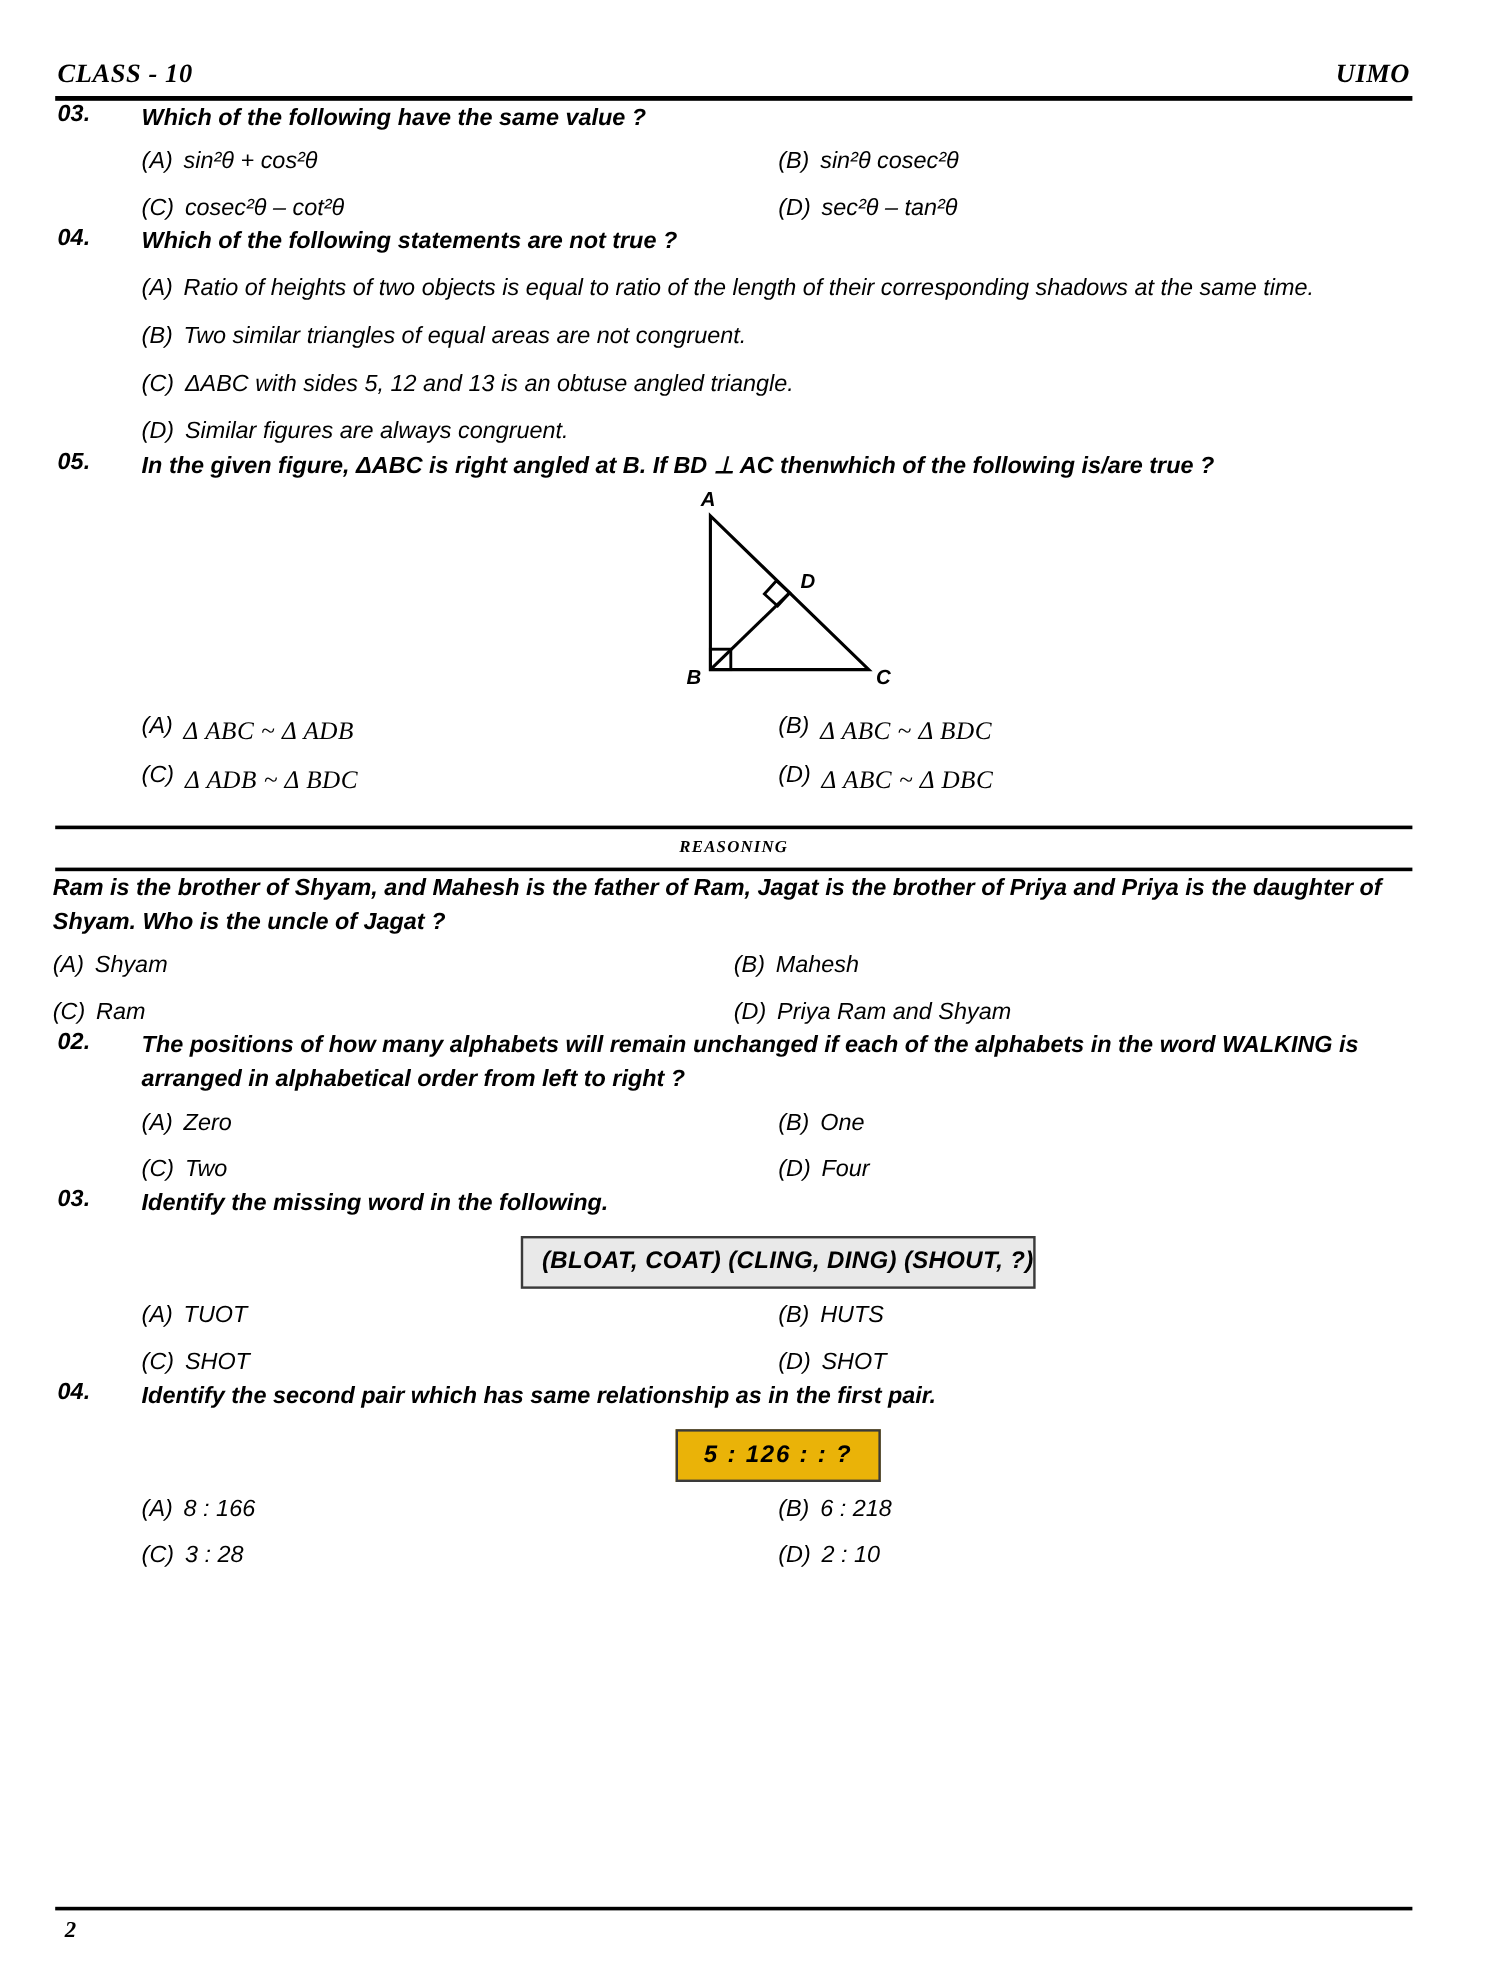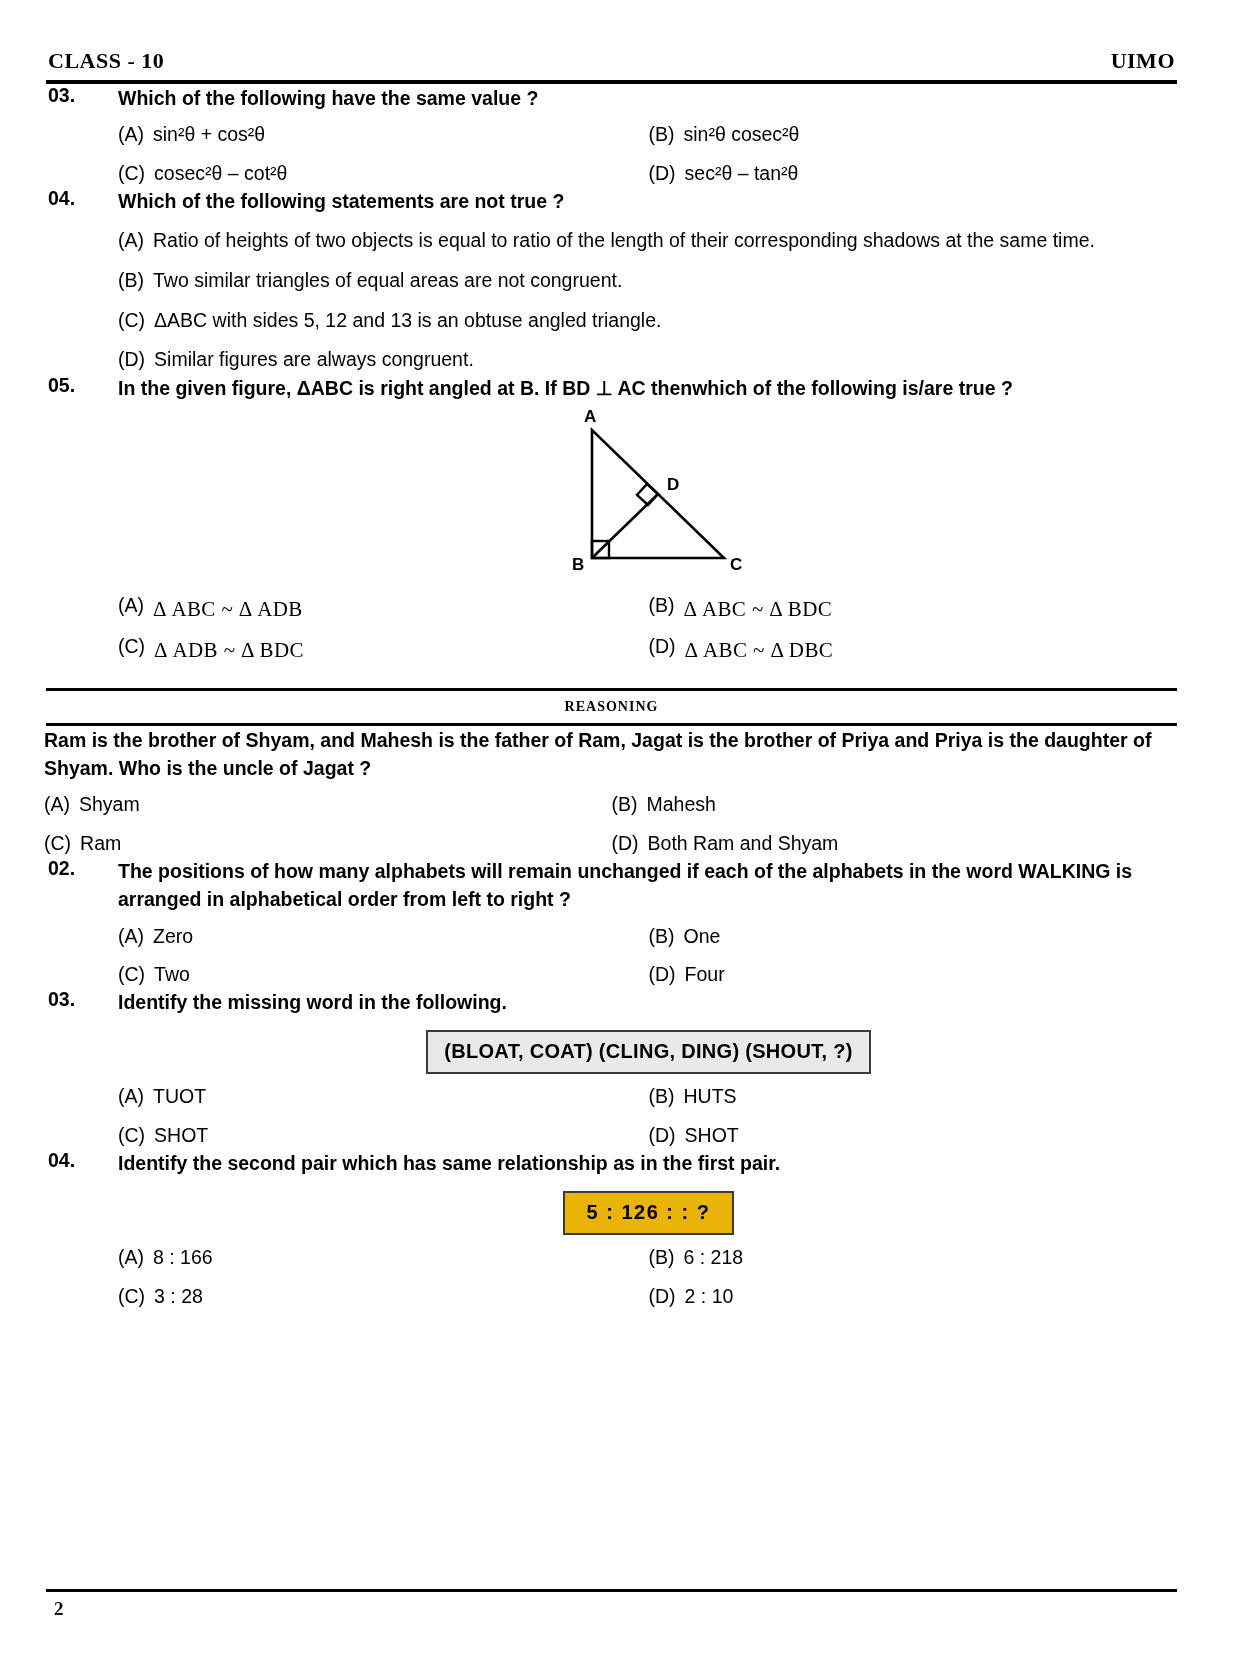--- a/index.html
+++ b/index.html
@@ -12,20 +12,21 @@
     color: #000000;
     position: relative;
     overflow: hidden;
   }
 
   .page {
     position: relative;
     width: 1241px;
     height: 1654px;
     padding: 48px 62px 0 44px;
+    font-style: italic;
   }
 
   
   .header {
     display: flex;
     justify-content: space-between;
     align-items: flex-end;
     padding: 0 4px 6px 4px;
   }
   .header-left, .header-right {
@@ -122,21 +123,21 @@
 
   
   .box-center {
     display: flex;
     justify-content: center;
     margin-top: 14px;
   }
   .callout {
     border: 2px solid #3a3a3a;
     background: #e9e9e9;
-    padding: 8px 16px 9px 16px;
+    padding: 8px 0 9px 16px;
     font-weight: bold;
     font-size: 20px;
     letter-spacing: 0.3px;
   }
   .callout.plain {
     background: #eab308;
     padding: 8px 22px 9px 22px;
     letter-spacing: 1.5px;
   }
 
@@ -292,21 +293,21 @@
             <span class="opt-txt">Mahesh</span>
           </div>
         </div>
         <div class="opt-row">
           <div class="opt col">
             <span class="opt-tag">(C)</span>
             <span class="opt-txt">Ram</span>
           </div>
           <div class="opt col">
             <span class="opt-tag">(D)</span>
-            <span class="opt-txt">Both Ram and Shyam</span>
+            <span class="opt-txt">Priya Ram and Shyam</span>
           </div>
         </div>
       </div>
     </div>
   </div>
 
   <div class="q">
     <div class="q-num">02.</div>
     <div class="q-body">
       <div class="q-text">The positions of how many alphabets will remain unchanged if each of the alphabets in the word WALKING is arranged in alphabetical order from left to right ?</div>

